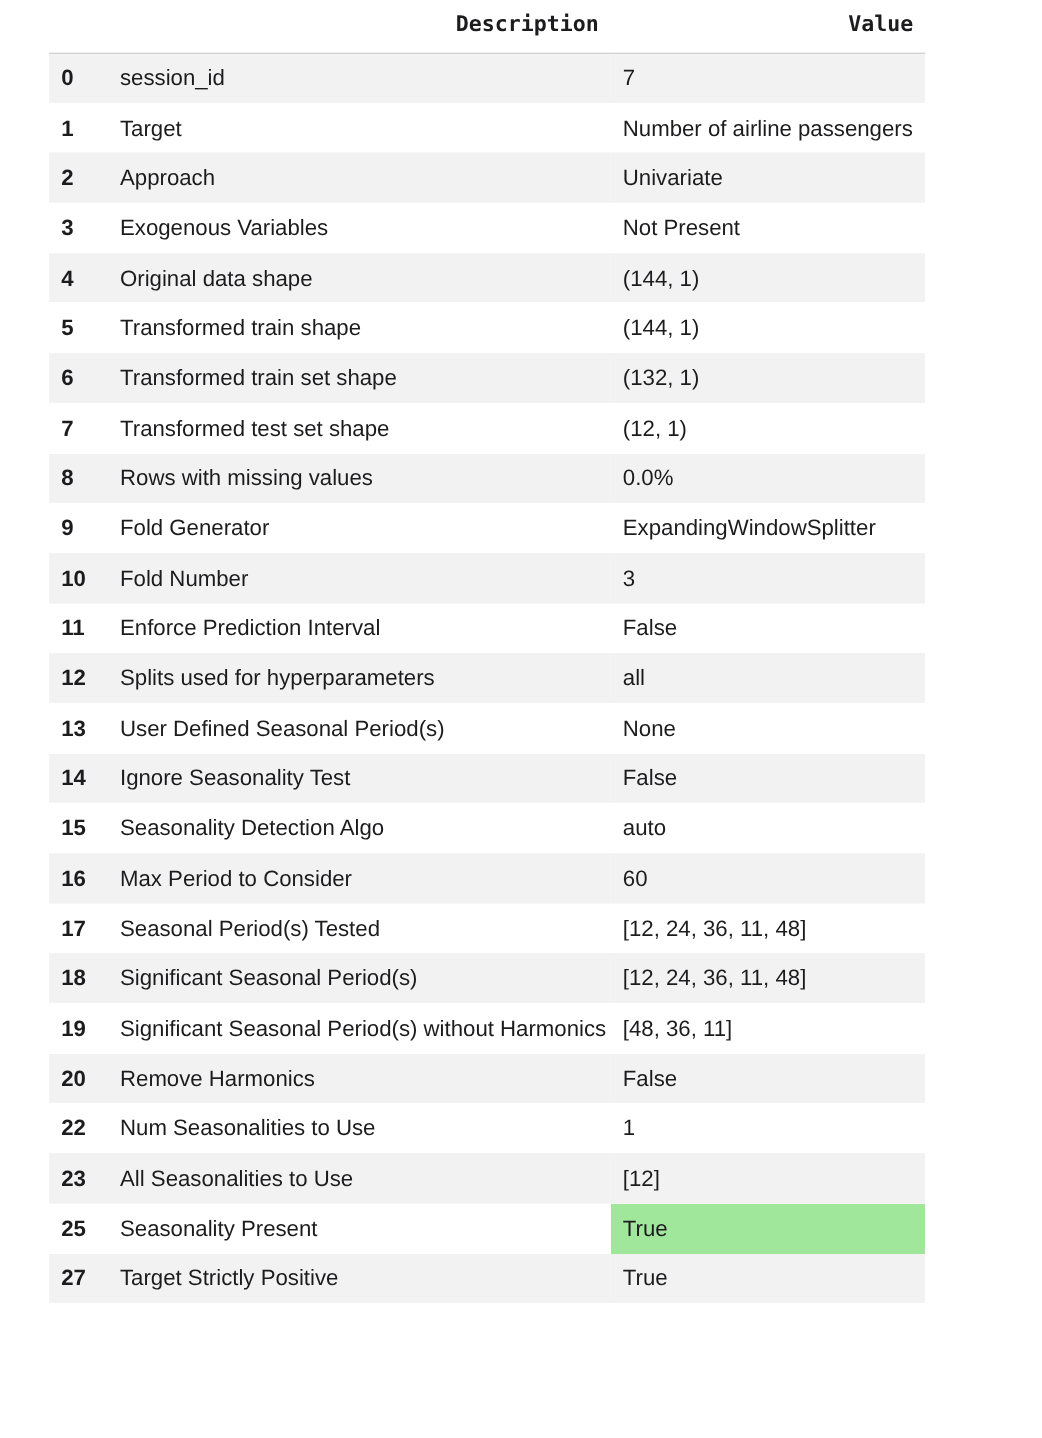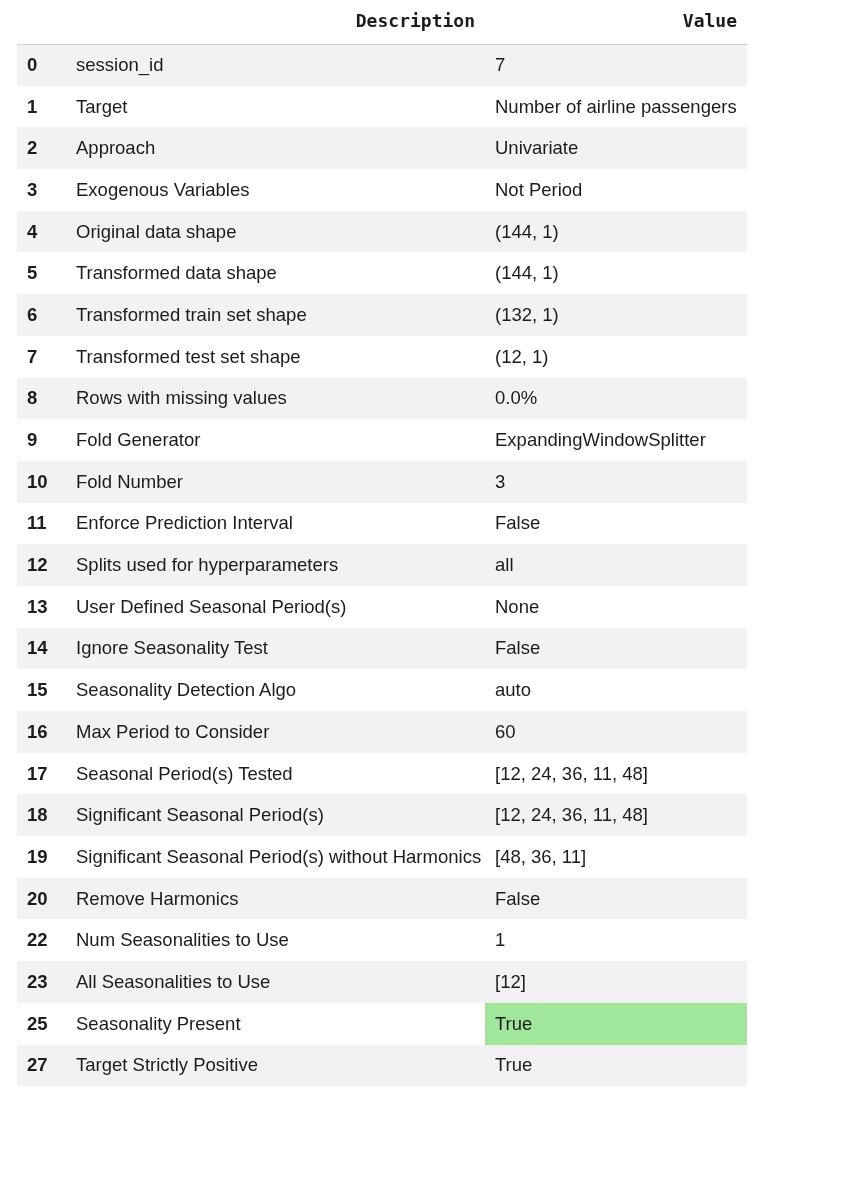--- a/index.html
+++ b/index.html
@@ -7,20 +7,21 @@
     padding: 0;
     background: #ffffff;
     width: 868px;
     height: 1198px;
     overflow: hidden;
   }
   .table-wrap {
     width: 748px;
     height: 1198px;
     overflow: hidden;
+    padding-left: 24px;
   }
   table.summary {
     border-collapse: collapse;
     table-layout: fixed;
     margin-left: 17px;
     width: 730px;
     color: var(--text, #1c1c1e);
     font-family: "Liberation Sans", sans-serif;
     font-size: 18.5px;
   }
@@ -91,30 +92,30 @@
           <td>Number of airline passengers</td>
         </tr>
         <tr>
           <th>2</th>
           <td>Approach</td>
           <td>Univariate</td>
         </tr>
         <tr>
           <th>3</th>
           <td>Exogenous Variables</td>
-          <td>Not Period</td>
+          <td>Not Present</td>
         </tr>
         <tr>
           <th>4</th>
           <td>Original data shape</td>
           <td>(144, 1)</td>
         </tr>
         <tr>
           <th>5</th>
-          <td>Transformed data shape</td>
+          <td>Transformed train shape</td>
           <td>(144, 1)</td>
         </tr>
         <tr>
           <th>6</th>
           <td>Transformed train set shape</td>
           <td>(132, 1)</td>
         </tr>
         <tr>
           <th>7</th>
           <td>Transformed test set shape</td>

